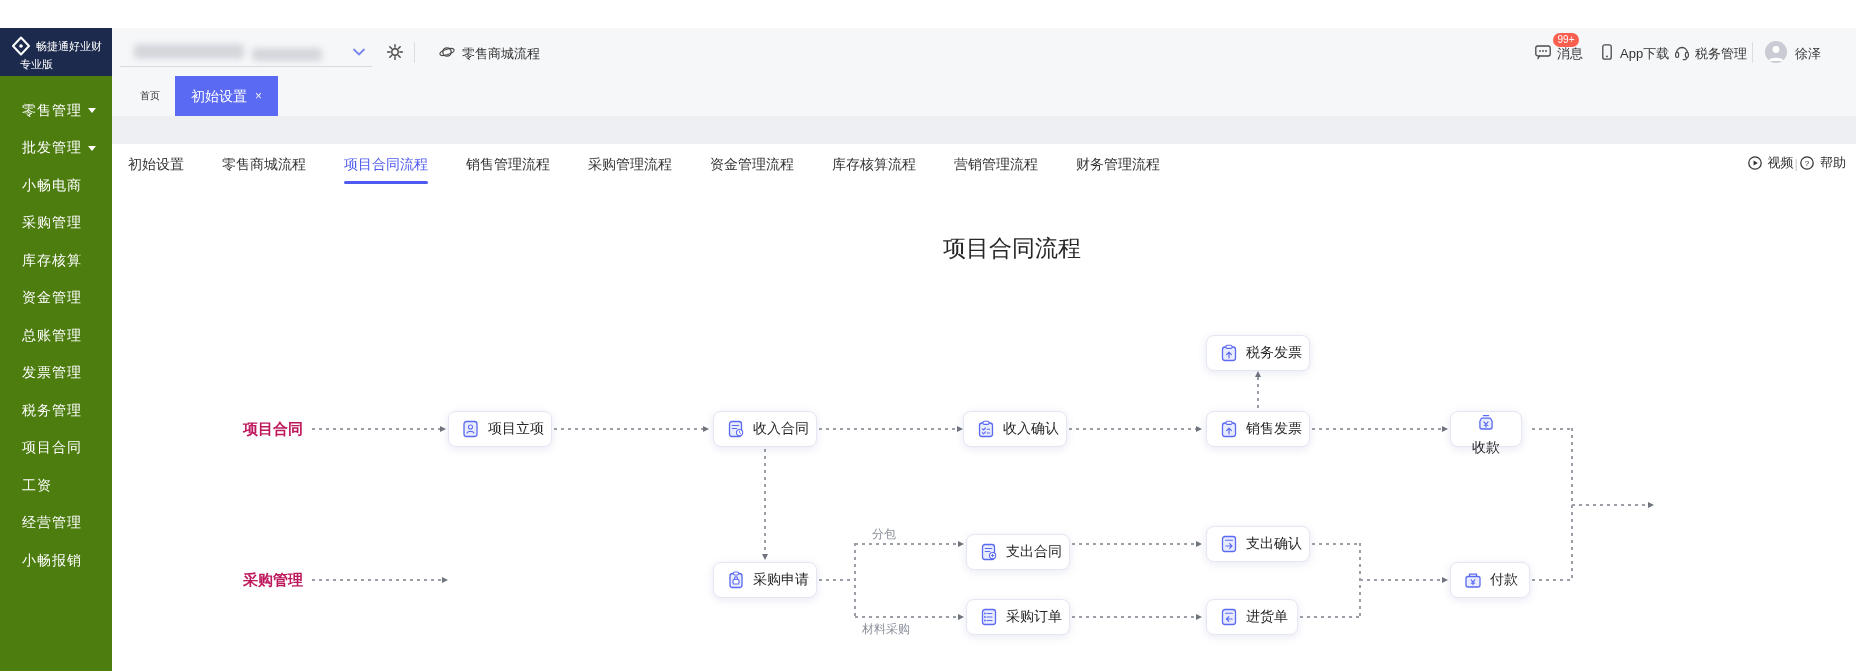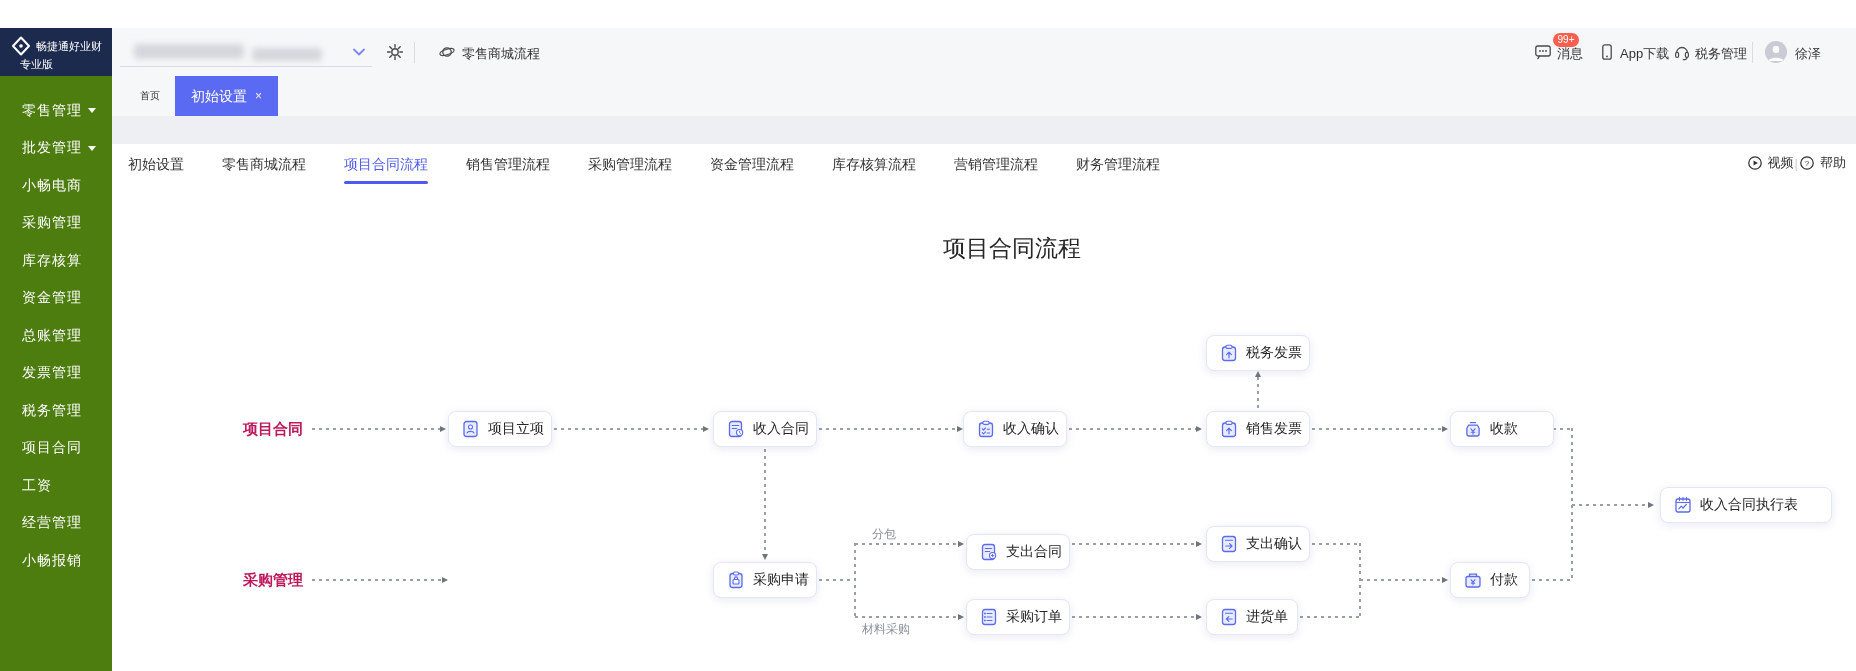--- a/index.html
+++ b/index.html
@@ -287,21 +287,21 @@
       <span>收入确认</span>
     </div>
     <div class="node" style="left:1206px;top:411px;width:104px;">
       <svg class="nicon" viewBox="0 0 20 20">
         <rect x="3.5" y="4" width="13" height="13.5" rx="2.5" fill="#e9ecfd" stroke="#5b6af2" stroke-width="1.3"></rect>
         <rect x="7" y="2.2" width="6" height="3.2" rx="1.2" fill="#fff" stroke="#5b6af2" stroke-width="1.1"></rect>
         <path d="M10 14.8V9.4M7.6 11.6L10 9.2l2.4 2.4" fill="none" stroke="#5b6af2" stroke-width="1.2" stroke-linecap="round" stroke-linejoin="round"></path>
       </svg>
       <span>销售发票</span>
     </div>
-    <div class="node" style="left:1450px;top:411px;width:104px;">
+    <div class="node" style="left:1450px;top:411px;width:72px;flex-direction:column;">
       <svg class="nicon" viewBox="0 0 20 20">
         <path d="M5.5 6.2h9l1.6 3v5.8a2 2 0 0 1-2 2h-8.2a2 2 0 0 1-2-2V9.2z" fill="#e9ecfd" stroke="#5b6af2" stroke-width="1.3" stroke-linejoin="round"></path>
         <path d="M7.4 3.6h5.2" stroke="#5b6af2" stroke-width="1.3" stroke-linecap="round"></path>
         <path d="M10 12.4L8 9.8M10 12.4l2-2.6M10 12.4v2.8M8.2 13.3h3.6" fill="none" stroke="#5b6af2" stroke-width="1.1" stroke-linecap="round"></path>
       </svg>
       <span>收款</span>
     </div>
     <div class="node" style="left:1206px;top:335px;width:104px;">
       <svg class="nicon" viewBox="0 0 20 20">
         <rect x="3.5" y="4" width="13" height="13.5" rx="2.5" fill="#e9ecfd" stroke="#5b6af2" stroke-width="1.3"></rect>
@@ -355,24 +355,15 @@
     </div>
     <div class="node" style="left:1450px;top:562px;width:80px;">
       <svg class="nicon" viewBox="0 0 20 20">
         <rect x="3" y="6.5" width="14" height="10.5" rx="2" fill="#e9ecfd" stroke="#5b6af2" stroke-width="1.3"></rect>
         <path d="M6.5 6.5V4.2h7v2.3" fill="none" stroke="#5b6af2" stroke-width="1.3"></path>
         <path d="M10 12.2L8.2 9.8M10 12.2l1.8-2.4M10 12.2v2.6M8.3 13.1h3.4" fill="none" stroke="#5b6af2" stroke-width="1.1" stroke-linecap="round"></path>
       </svg>
       <span>付款</span>
     </div>
 
-    <div class="node" style="left:1660px;top:487px;width:172px;">
-      <svg class="nicon" viewBox="0 0 20 20">
-        <rect x="3" y="4" width="14" height="13" rx="2" fill="#fff" stroke="#5b6af2" stroke-width="1.3"></rect>
-        <path d="M3 7.5h14" stroke="#5b6af2" stroke-width="1.1"></path>
-        <path d="M6.5 2.4v3M10 2.4v3M13.5 2.4v3" stroke="#5b6af2" stroke-width="1.1" stroke-linecap="round"></path>
-        <path d="M5.8 13.8l2.4-2.6 1.8 1.8 3.4-3.6" fill="none" stroke="#5b6af2" stroke-width="1.2" stroke-linecap="round" stroke-linejoin="round"></path>
-      </svg>
-      <span>收入合同执行表</span>
-    </div>
   </div>
 
 </div>
 
 </body></html>

